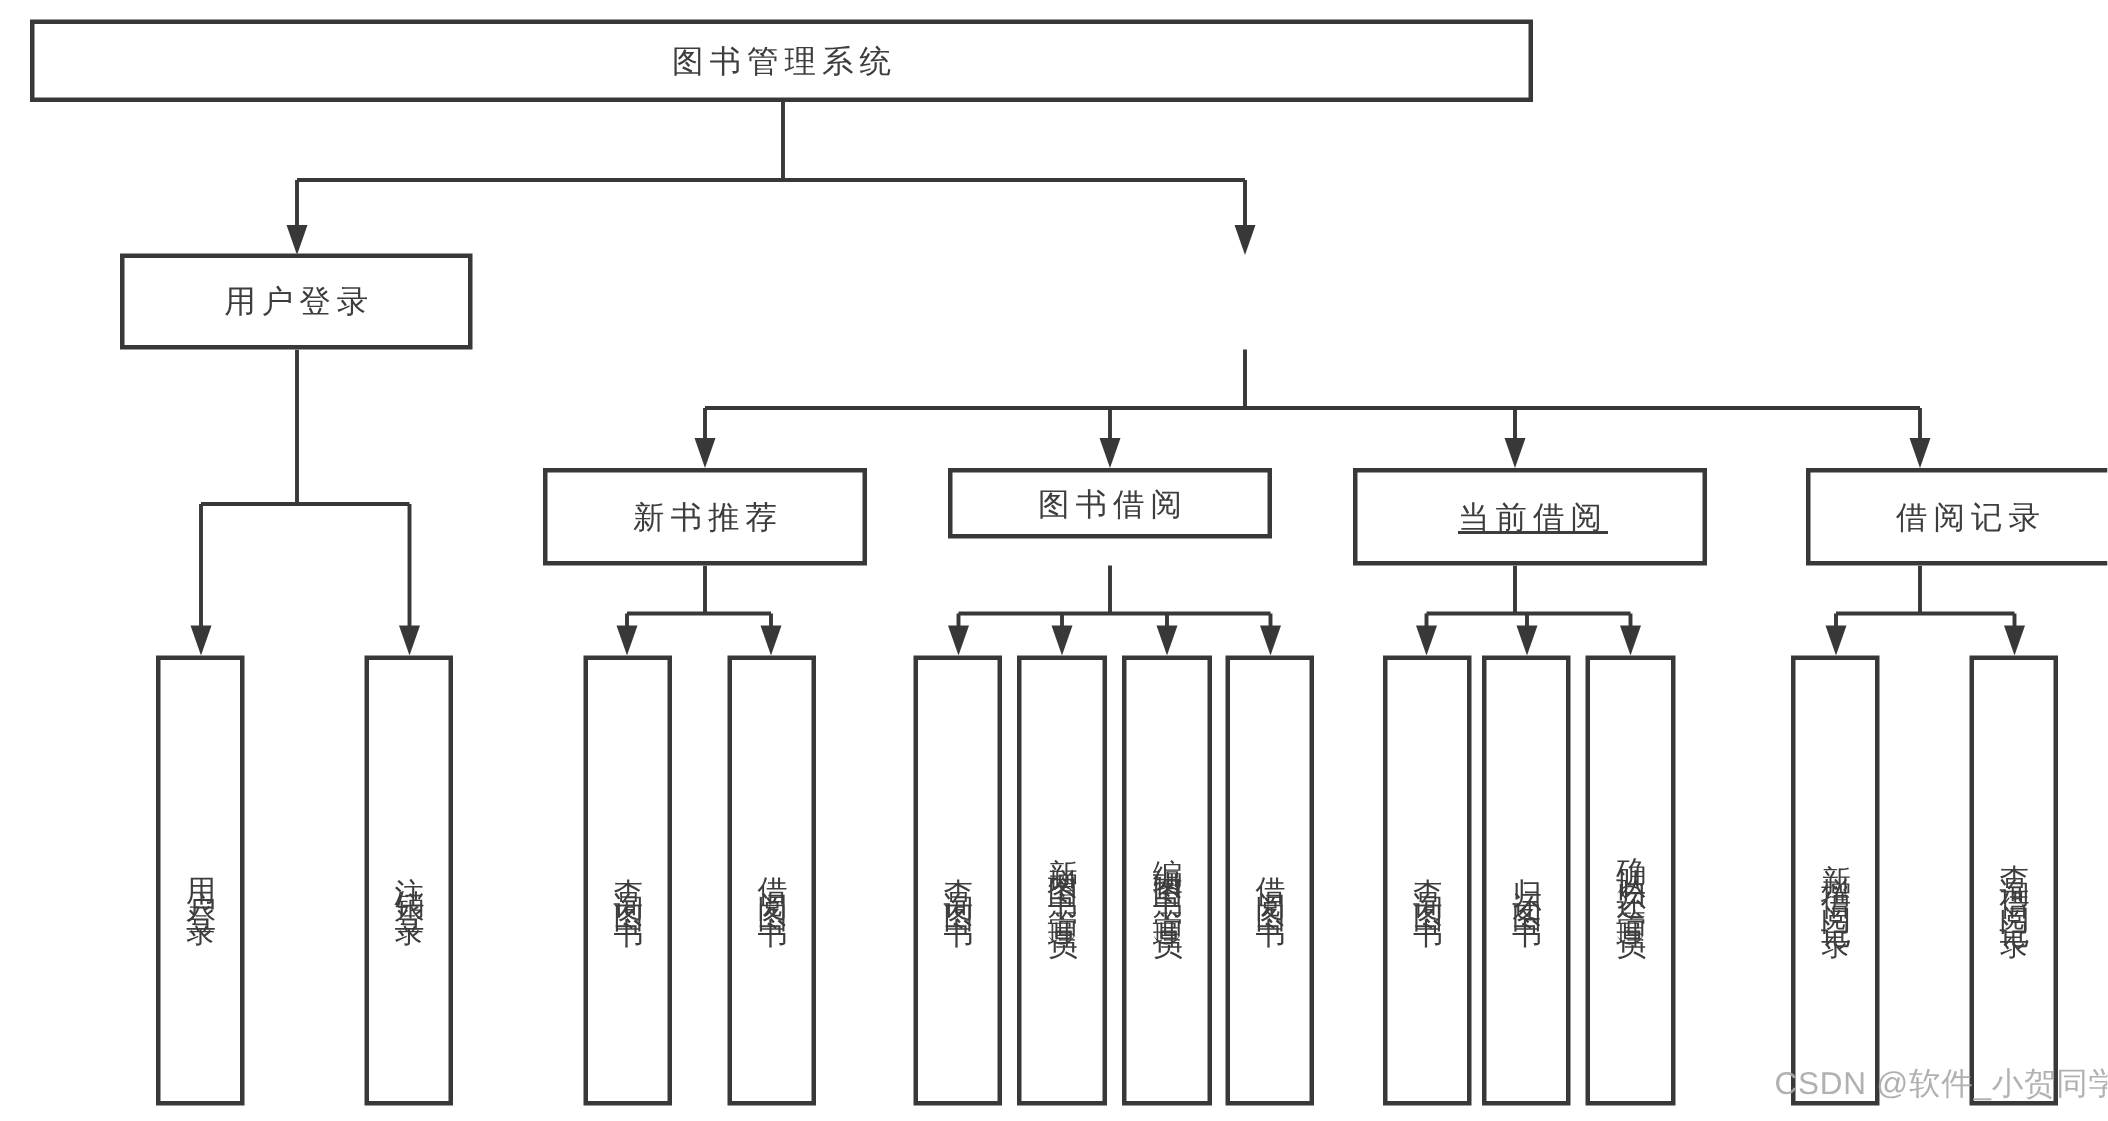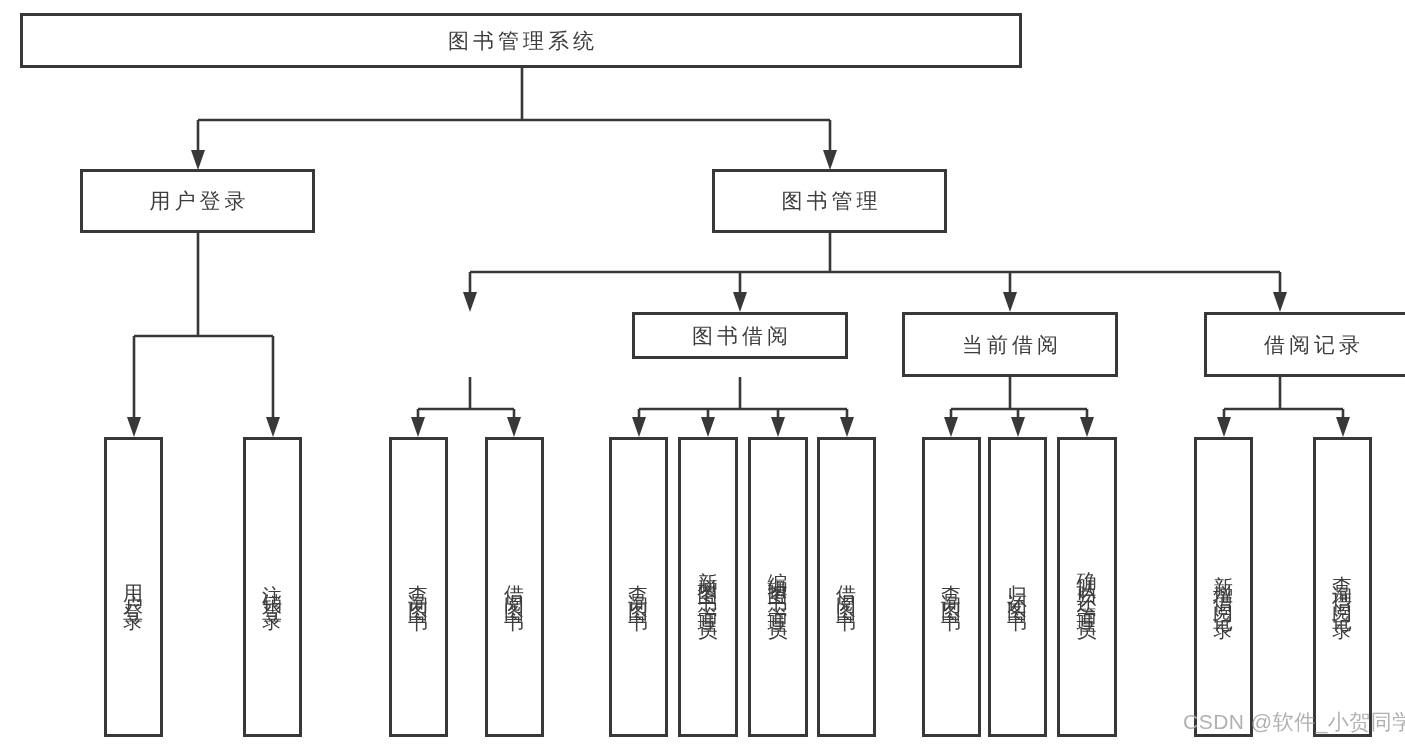--- a/index.html
+++ b/index.html
@@ -92,28 +92,28 @@
     </g>
   </svg>
 
   <div class="node hnode" style="left:20px; top:13px; width:1002px; height:55px;">
     <span class="lbl">图书管理系统</span>
   </div>
 
   <div class="node hnode" style="left:80px; top:169px; width:235px; height:64px;">
     <span class="lbl">用户登录</span>
   </div>
-  <div class="node hnode" style="left:712px; top:169px; width:235px; height:64px;">
-    <span class="lbl">图书管理</span>
+
+  <div class="node hnode" style="left:362px; top:312px; width:216px; height:65px;">
+    <span class="lbl">新书推荐</span>
   </div>
-
   <div class="node hnode" style="left:632px; top:312px; width:216px; height:47px;">
     <span class="lbl">图书借阅</span>
   </div>
-  <div class="node hnode" style="left:902px; top:312px; width:216px; height:65px;">
+  <div class="node hnode" style="left:902px; top:312px; width:236px; height:65px;text-decoration:underline;">
     <span class="lbl">当前借阅</span>
   </div>
   <div class="node hnode" style="left:1204px; top:312px; width:216px; height:65px;">
     <span class="lbl">借阅记录</span>
   </div>
 
   <div class="node leaf" style="left:104px; top:437px; width:59px; height:300px;">
     <span class="vtext">用户登录</span>
   </div>
   <div class="node leaf" style="left:243px; top:437px; width:59px; height:300px;">

